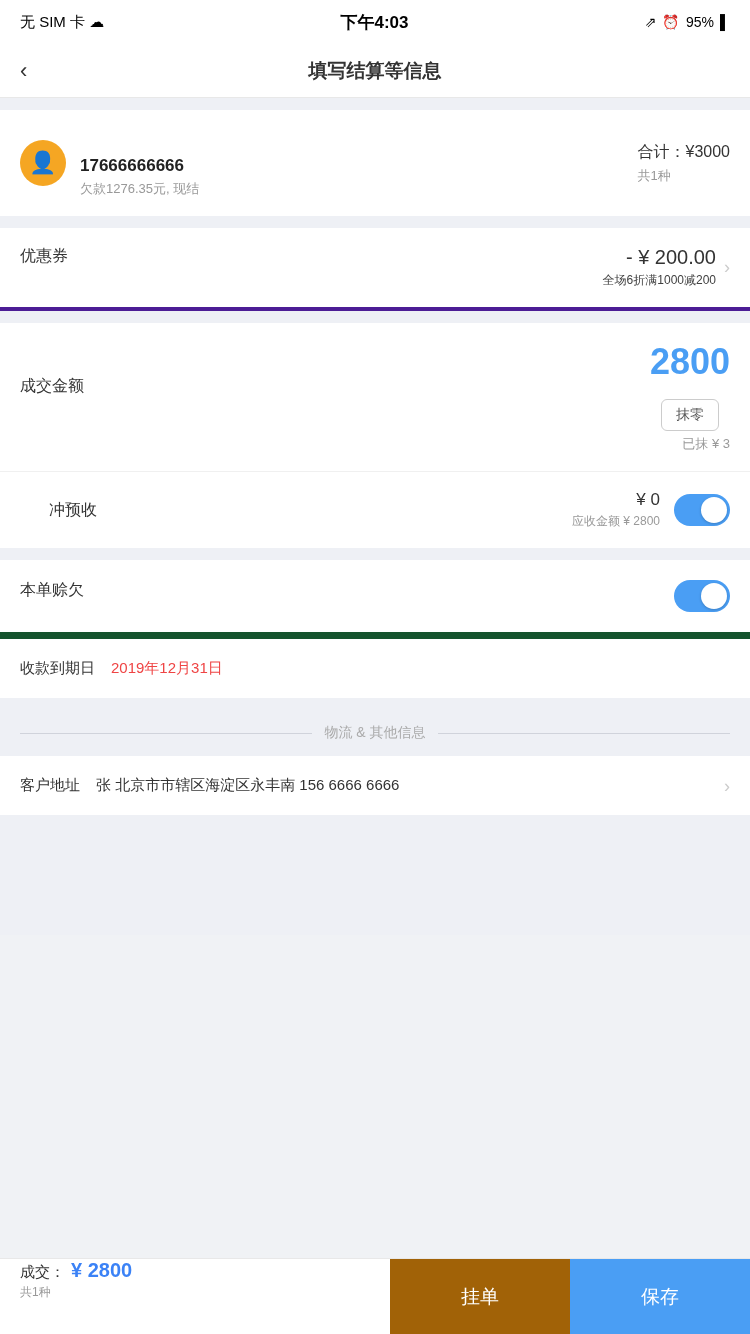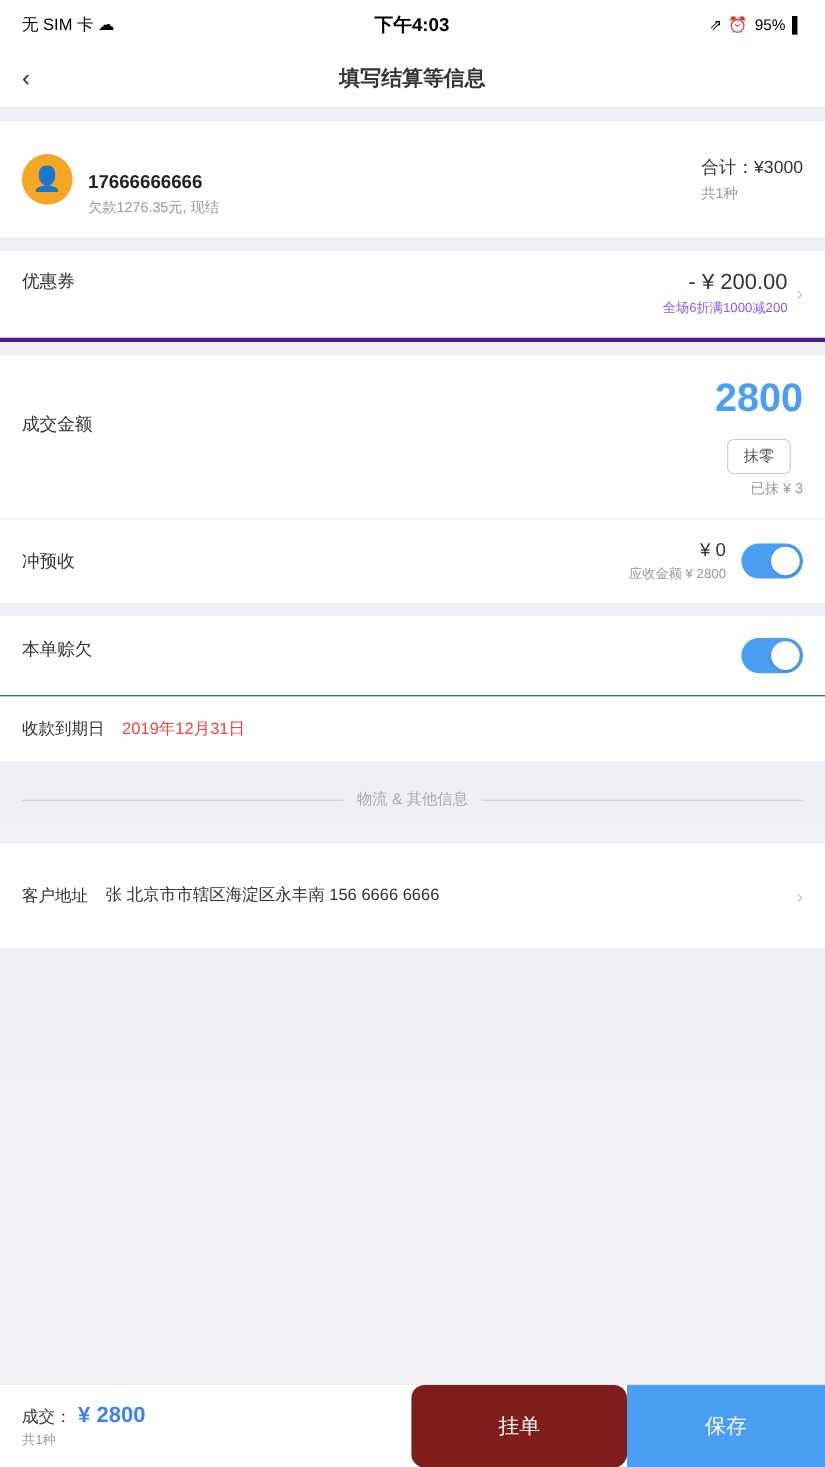--- a/index.html
+++ b/index.html
@@ -127,21 +127,21 @@
       gap: 8px;
       text-align: right;
     }
     .discount-amount {
       font-size: 20px;
       color: #333;
       font-weight: 500;
     }
     .discount-sub {
       font-size: 12px;
-      color: #8b5cf6;
+      color: #404040;
       margin-top: 3px;
     }
     .chevron-right {
       color: #ccc;
       font-size: 18px;
     }
 
     
     .deal-section {
       background: #fff;
@@ -186,20 +186,21 @@
     
     .charge-section {
       background: #fff;
       padding: 18px 20px;
       border-top: 1px solid #f0f0f0;
     }
     .charge-row {
       display: flex;
       align-items: center;
       justify-content: space-between;
+      margin-left: 29px;
     }
     .charge-right {
       display: flex;
       align-items: center;
       gap: 14px;
     }
     .charge-amount-block {
       text-align: right;
     }
     .charge-amount {
@@ -246,21 +247,21 @@
       font-size: 16px;
       color: #333;
     }
 
     
     .duedate-section {
       background: #fff;
       padding: 20px 20px;
       display: flex;
       align-items: flex-end;
-      border-top: 1px solid #14532d;
+      border-top: 7px solid #14532d;
     }
     .duedate-label {
       font-size: 15px;
       color: #333;
       margin-right: 16px;
       white-space: nowrap;
     }
     .duedate-value {
       font-size: 15px;
       color: #ef4444;
@@ -280,25 +281,24 @@
       background: #d0d3db;
     }
     .divider-label {
       font-size: 14px;
       color: #aaa;
     }
 
     
     .address-section {
       background: #fff;
-      padding: 36px 20px;
+      padding: 18px 20px;
       display: flex;
       align-items: flex-start;
       justify-content: center;
-      margin-top: 17px;
     }
     .address-label {
       font-size: 15px;
       color: #333;
       white-space: nowrap;
       margin-right: 16px;
       padding-top: 2px;
     }
     .address-value {
       font-size: 15px;
@@ -322,21 +322,20 @@
       height: 76px;
       background: #fff;
       display: flex;
       align-items: stretch;
       border-top: 1px solid #e8e8e8;
     }
     .bottom-info {
       flex: 1;
       display: flex;
       flex-direction: column;
-      justify-content: center;
       padding: 0 20px;
     }
     .bottom-deal {
       font-size: 15px;
       color: #333;
     }
     .bottom-deal-amount {
       font-size: 20px;
       font-weight: 600;
       color: #3b82f6;
@@ -345,30 +344,29 @@
       display: flex;
       align-items: baseline;
       gap: 6px;
     }
     .bottom-count {
       font-size: 12px;
       color: #999;
       margin-top: 2px;
     }
     .btn-hang {
-      width: 196px;
-      background: #7f1d1d;
+      width: 180px;
+      background: #a16207;
       display: flex;
       align-items: center;
       justify-content: center;
       font-size: 19px;
       font-weight: 500;
       color: #fff;
       cursor: pointer;
-      border-radius: 12px;
     }
     .btn-save {
       width: 180px;
       background: #4a9ef4;
       display: flex;
       align-items: center;
       justify-content: center;
       font-size: 19px;
       font-weight: 500;
       color: #fff;

